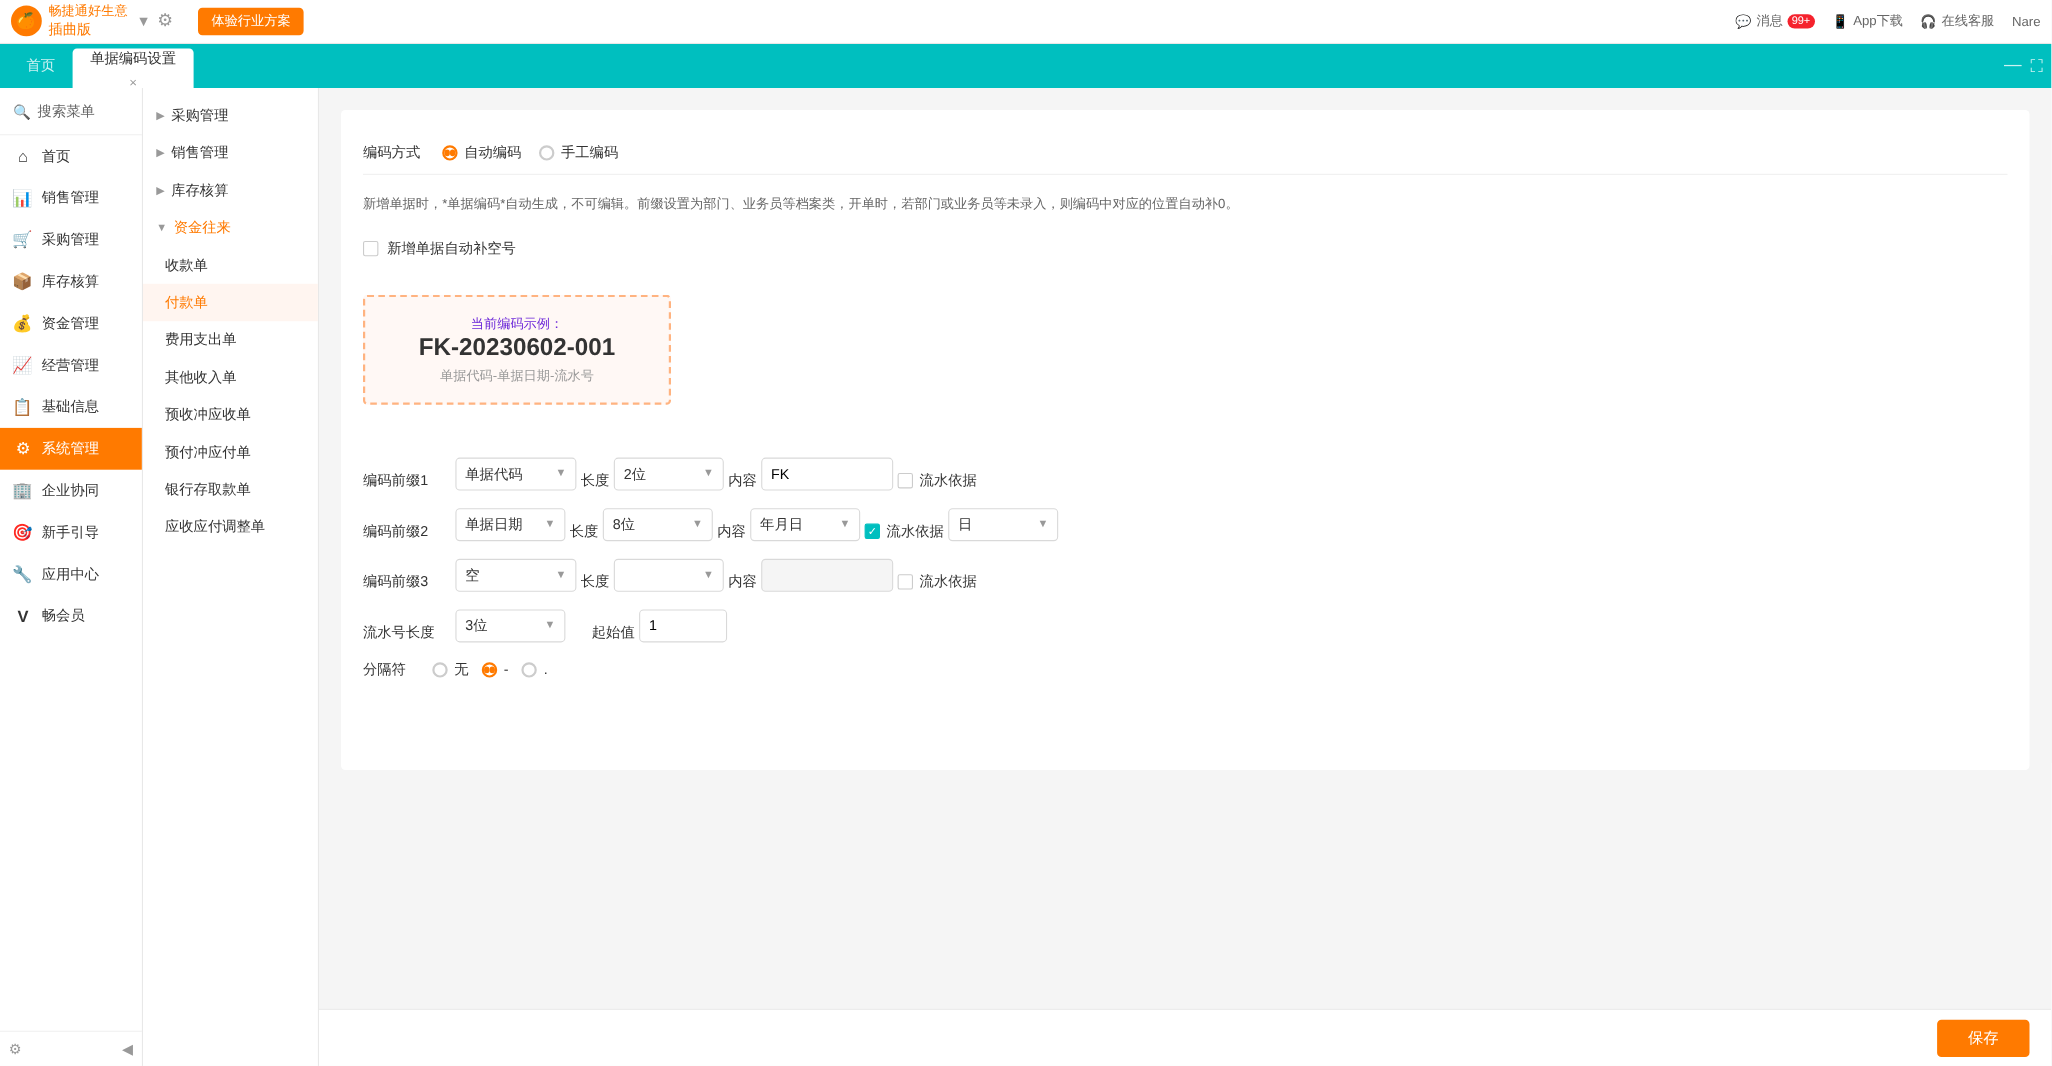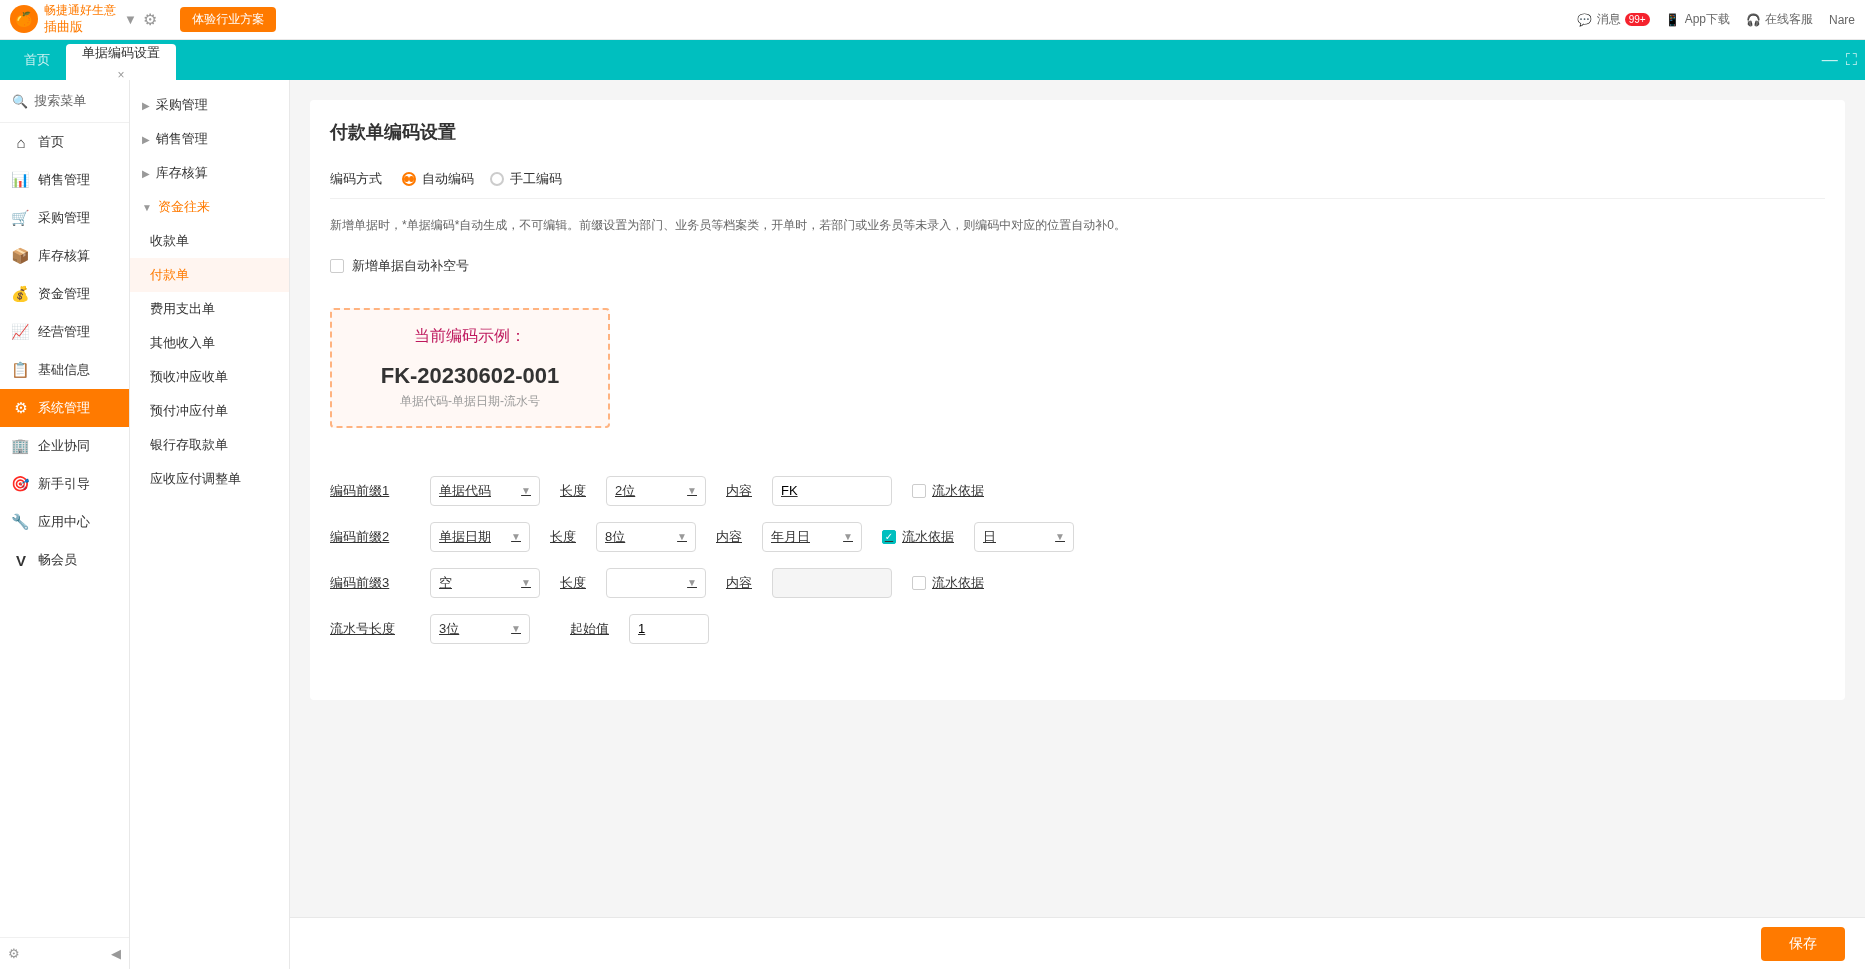--- a/index.html
+++ b/index.html
@@ -68,26 +68,26 @@
 
     
     .info-text { font-size: 12px; color: #666; margin-bottom: 20px; line-height: 1.8; }
 
     
     .checkbox-row { display: flex; align-items: center; gap: 8px; margin-bottom: 33px; }
     .checkbox-box { width: 14px; height: 14px; border: 1px solid #ccc; border-radius: 2px; display: flex; align-items: center; justify-content: center; cursor: pointer; }
 
     
     .code-preview { background: #fff8f5; border: 2px dashed #ffb380; border-radius: 4px; padding: 16px 24px; text-align: center; margin-bottom: 24px; display: inline-block; min-width: 280px; }
-    .code-preview-label { font-size: 16px; color: #be185d; margin-bottom: 16px; }
+    .code-preview-label { font-size: 12px; color: #6d28d9; margin-bottom: 0; }
     .code-preview-value { font-size: 22px; font-weight: 700; color: #333; }
     .code-preview-sub { font-size: 12px; color: #999; margin-top: 4px; }
 
     
-    .form-row { display: flex; align-items: center; gap: 20px; margin-bottom: 16px; flex-wrap: wrap; text-decoration: underline; }
+    .form-row { display: flex; align-items: flex-end; gap: 4px; margin-bottom: 16px; flex-wrap: wrap; }
     .form-label { font-size: 13px; color: #333; width: 80px; flex-shrink: 0; }
     .form-select { height: 30px; border: 1px solid #d9d9d9; border-radius: 4px; padding: 0 8px; font-size: 13px; min-width: 100px; display: flex; align-items: center; justify-content: space-between; cursor: pointer; background: white; }
     .form-select .arrow { color: #999; font-size: 10px; }
     .form-input { height: 30px; border: 1px solid #d9d9d9; border-radius: 4px; padding: 0 8px; font-size: 13px; min-width: 80px; }
     .form-text { font-size: 13px; color: #333; }
 
     .length-select { width: 80px; }
     .content-input { width: 120px; }
 
     .checkbox-inline { display: flex; align-items: center; gap: 6px; }
@@ -254,21 +254,20 @@
         <div class="sub-sidebar-item">预收冲应收单</div>
         <div class="sub-sidebar-item">预付冲应付单</div>
         <div class="sub-sidebar-item">银行存取款单</div>
         <div class="sub-sidebar-item">应收应付调整单</div>
       </div>
     </div>
 
     <div style="flex:1; display:flex; flex-direction:column; overflow:hidden;">
       <div class="main-content">
         <div class="setting-card">
-          <h2 class="page-title">付款单编码设置</h2>
 
           <div class="coding-method-row">
             <span class="coding-method-label">编码方式</span>
             <div class="radio-group">
               <label class="radio-item">
                 <div class="radio-circle checked">
                   <div style="width:6px;height:6px;border-radius:50%;background:#ff7a00;"></div>
                 </div>
                 <span>自动编码</span>
               </label>
@@ -361,20 +360,37 @@
           <div class="form-row">
             <span class="form-label">流水号长度</span>
             <div class="form-select" style="width:90px;">
               <span>3位</span>
               <span class="arrow dropdown-arrow">▼</span>
             </div>
             <span class="form-text" style="margin-left:20px;">起始值</span>
             <input class="form-input" value="1" style="width: 80px;">
           </div>
 
+          <div class="separator-row" style="margin-top:16px;">
+            <span class="separator-label">分隔符</span>
+            <label class="radio-item" style="margin-left:12px;">
+              <div class="radio-circle"></div>
+              <span>无</span>
+            </label>
+            <label class="radio-item">
+              <div class="radio-circle checked">
+                <div style="width:6px;height:6px;border-radius:50%;background:#ff7a00;"></div>
+              </div>
+              <span>-</span>
+            </label>
+            <label class="radio-item">
+              <div class="radio-circle"></div>
+              <span>.</span>
+            </label>
+          </div>
 
         </div>
       </div>
 
       <div class="bottom-bar">
         <button class="save-btn">保存</button>
       </div>
     </div>
 
   </div>

